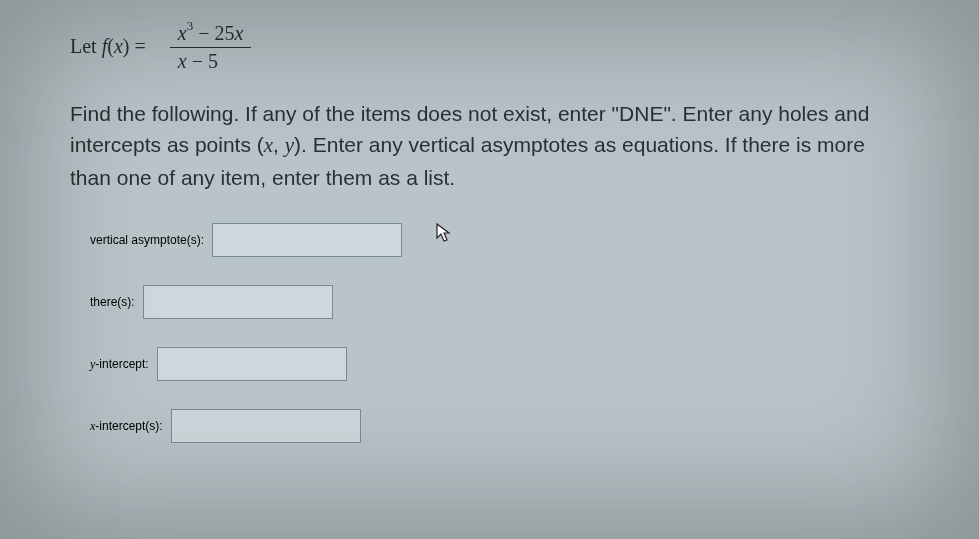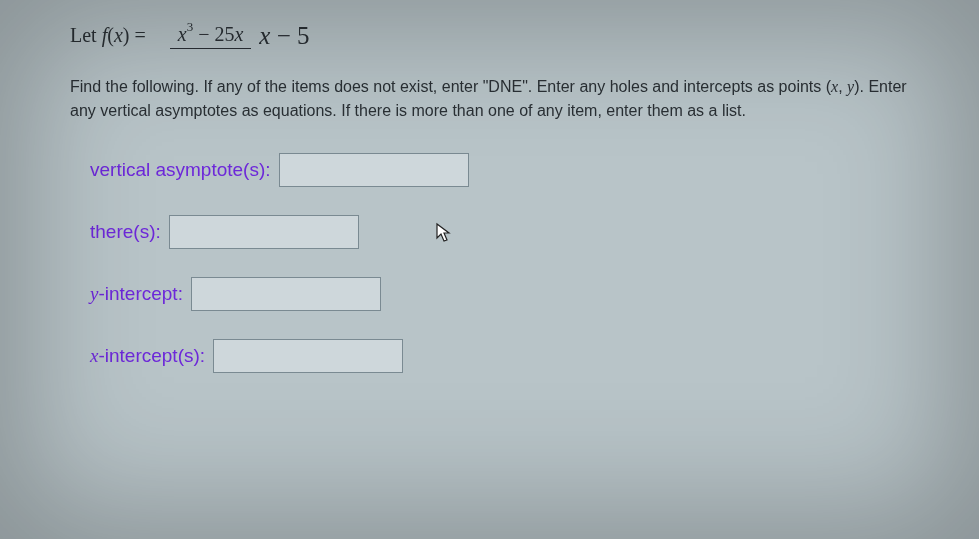--- a/index.html
+++ b/index.html
@@ -19,61 +19,60 @@
     }
     .problem-statement {
       display: flex;
       align-items: center;
       gap: 20px;
       font-size: 20px;
       margin-bottom: 25px;
     }
     .fraction {
       display: inline-flex;
-      flex-direction: row;
-      align-items: center;
+      flex-direction: column;
       vertical-align: middle;
       margin: 0 4px;
     }
     .fraction .num {
       padding: 0 8px 2px;
       border-bottom: 1.5px solid #2a3035;
       font-size: 20px;
     }
     .fraction .den {
       padding: 2px 8px 0;
-      font-size: 25px;
+      font-size: 20px;
     }
     .math-i {
       font-style: italic;
       font-family: 'Times New Roman', serif;
     }
     .sup {
       font-size: 13px;
       vertical-align: super;
       position: relative;
       top: -2px;
     }
     .instructions {
-      font-size: 16px;
+      font-size: 21px;
       line-height: 1.5;
       margin-bottom: 30px;
       font-family: 'Segoe UI', Arial, sans-serif;
       color: #2a3035;
     }
     .field-row {
       display: flex;
       align-items: center;
       margin-bottom: 28px;
       margin-left: 20px;
     }
     .field-label {
-      font-size: 19px;
+      font-size: 12px;
       font-family: 'Segoe UI', Arial, sans-serif;
-      color: #6d28d9;
+      color: #000000;
       margin-right: 8px;
     }
     .answer-input {
       height: 34px;
       border: 1px solid #7a8a92;
       background: rgba(240, 245, 248, 0.4);
       padding: 4px 8px;
       font-size: 16px;
       font-family: 'Times New Roman', serif;
     }

